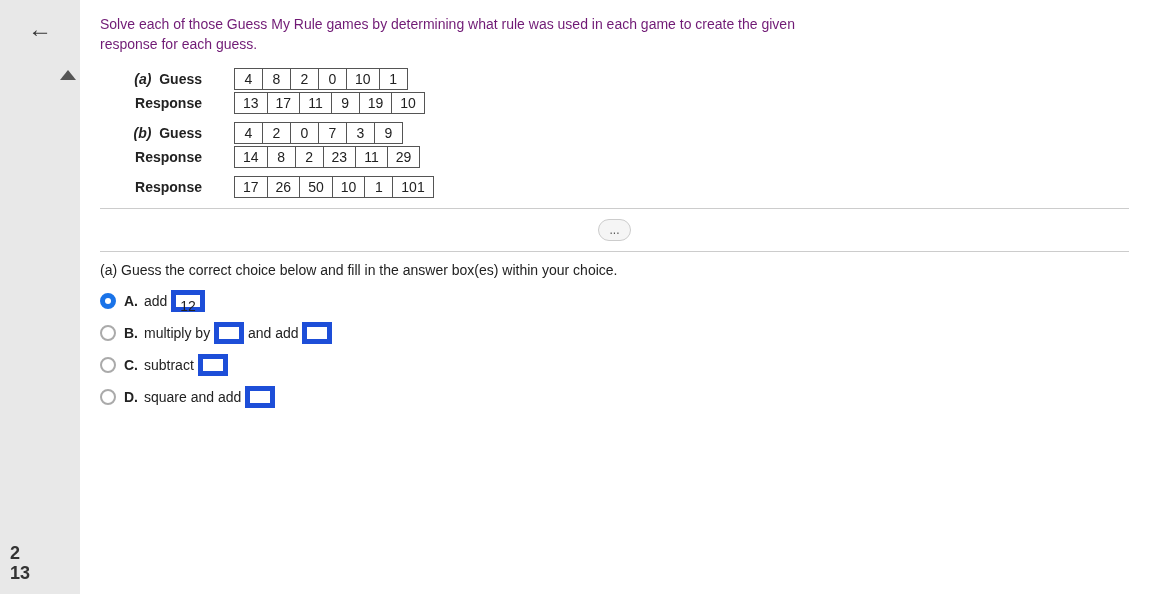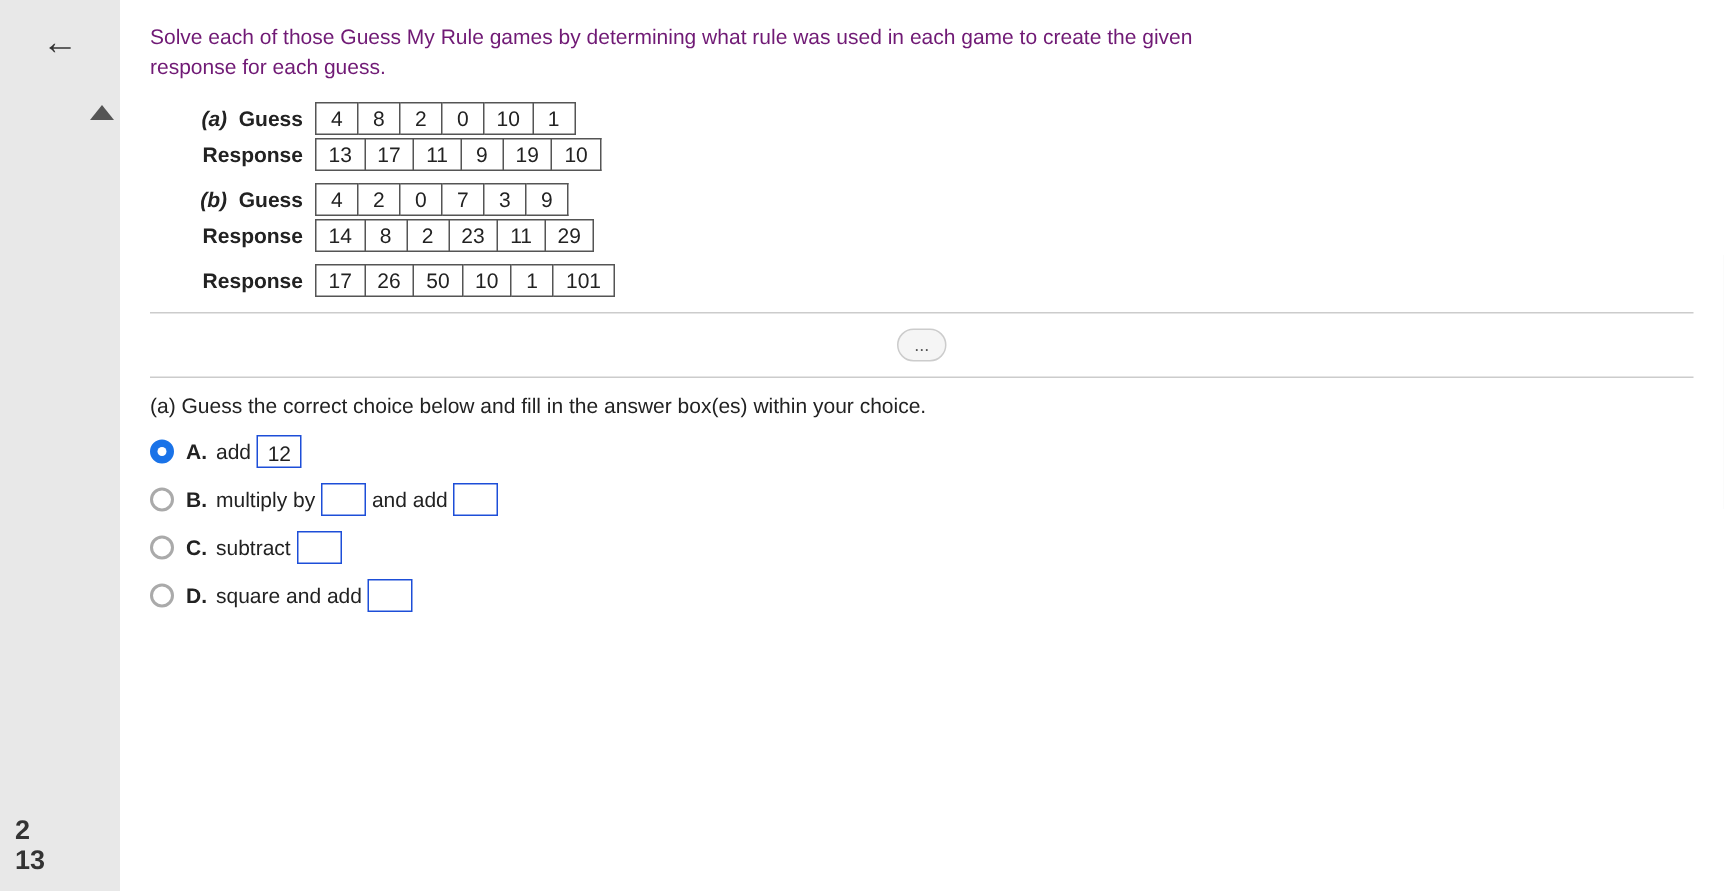--- a/index.html
+++ b/index.html
@@ -65,20 +65,21 @@
     }
 
     .problem-section {
       margin-bottom: 8px;
     }
 
     .table-row-wrapper {
       display: flex;
       align-items: center;
       margin-bottom: 2px;
+      gap: 24px;
     }
 
     .row-label {
       font-size: 14px;
       font-weight: bold;
       color: #222;
       width: 110px;
       text-align: right;
       padding-right: 8px;
       flex-shrink: 0;
@@ -165,21 +166,21 @@
     .radio-btn.selected::after {
       content: '';
       width: 6px;
       height: 6px;
       border-radius: 50%;
       background: #fff;
     }
 
     .answer-box {
       display: inline-block;
-      border: 1px solid #1d4ed8;
+      border: 5px solid #1d4ed8;
       min-width: 30px;
       height: 22px;
       padding: 0 4px;
       text-align: center;
       font-size: 14px;
       line-height: 22px;
       background: #fff;
       vertical-align: middle;
     }
 

